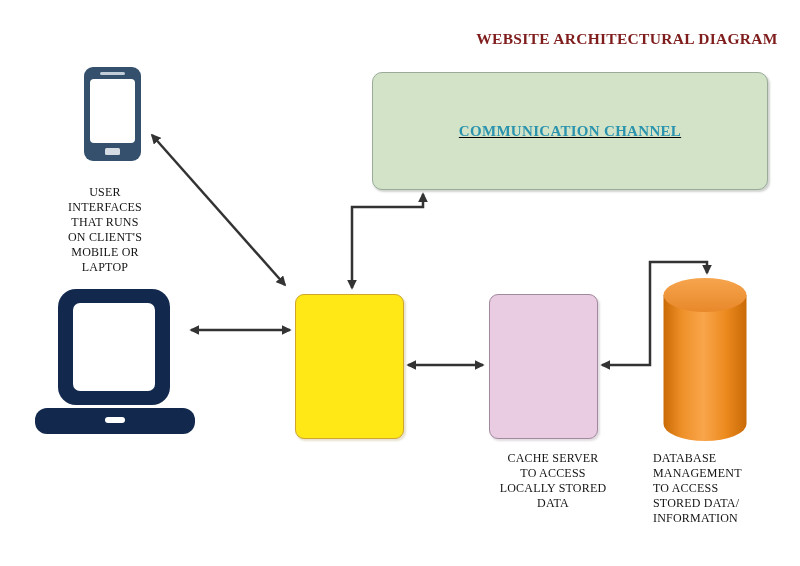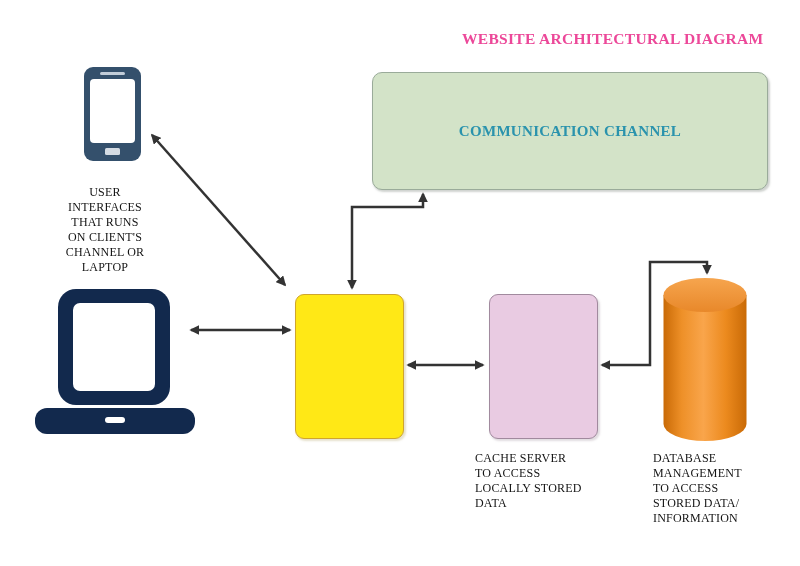--- a/index.html
+++ b/index.html
@@ -7,32 +7,33 @@
     position:relative;
     width:800px;height:566px;
     background:#ffffff;
     font-family:"Liberation Serif", serif;
     overflow:hidden;
   }
   .abs{position:absolute;}
   
   .page-title{
     left:462px;top:30px;width:330px;
+    text-align:center;
     font-size:15.5px;letter-spacing:.3px;
-    color:#ec4899;
+    color:#7f1d1d;
     font-weight:600;
   }
   
   .channel-box{
     left:372px;top:72px;width:394px;height:116px;
     background:#d3e3c8;
     border:1px solid #9aab9a;
     border-radius:10px;
     box-shadow:1.5px 2px 2px rgba(120,130,120,.35);
-    display:flex;align-items:center;justify-content:center;
+    display:flex;align-items:center;justify-content:center;text-decoration:underline;
   }
   .channel-label{
     color:#2a93ad;font-size:15px;letter-spacing:.3px;font-weight:600;
   }
   
   .backend-box{
     left:295px;top:294px;width:107px;height:143px;
     background:#ffe816;
     border:1px solid #cfa52e;
     border-radius:9px;
@@ -48,21 +49,21 @@
   
   .node-label{
     font-size:12px;line-height:15px;letter-spacing:.2px;
     color:#141414;
     white-space:pre-line;
   }
   .label-center{text-align:center;}
   .label-left{text-align:left;}
   .ui-label{left:45px;top:185px;width:120px;}
   .backend-label{left:278px;top:447px;width:140px;}
-  .cache-label{left:475px;top:451px;width:120px;}
+  .cache-label{left:493px;top:451px;width:120px;text-align:center;}
   .db-label{left:653px;top:451px;width:120px;}
   
   .phone-svg{left:84px;top:67px;}
   .laptop-svg{left:35px;top:289px;}
   .cylinder-svg{left:663px;top:278px;}
   .connectors{left:0;top:0;}
 </style>
 </head>
 <body>
 
@@ -78,21 +79,21 @@
     <rect x="0" y="0" width="57" height="94" rx="9" fill="#34506c"></rect>
     <rect x="16" y="5" width="25" height="3" rx="1.5" fill="#c2cdd9"></rect>
     <rect x="6" y="12" width="45" height="64" rx="4" fill="#ffffff"></rect>
     <rect x="21" y="81" width="15" height="7" rx="1.5" fill="#d4dbe3"></rect>
   </svg>
 
   <div class="abs node-label label-center ui-label">USER
 INTERFACES
 THAT RUNS
 ON CLIENT'S
-CHANNEL OR
+MOBILE OR
 LAPTOP</div>
 
   <svg class="abs laptop-svg" width="160" height="145" viewBox="0 0 160 145">
     <rect x="23" y="0" width="112" height="116" rx="18" fill="#12294d"></rect>
     <rect x="38" y="14" width="82" height="88" rx="7" fill="#ffffff"></rect>
     <rect x="0" y="119" width="160" height="26" rx="12" fill="#12294d"></rect>
     <rect x="70" y="128" width="20" height="6" rx="3" fill="#ffffff"></rect>
   </svg>
 
   <div class="abs backend-box"></div>

